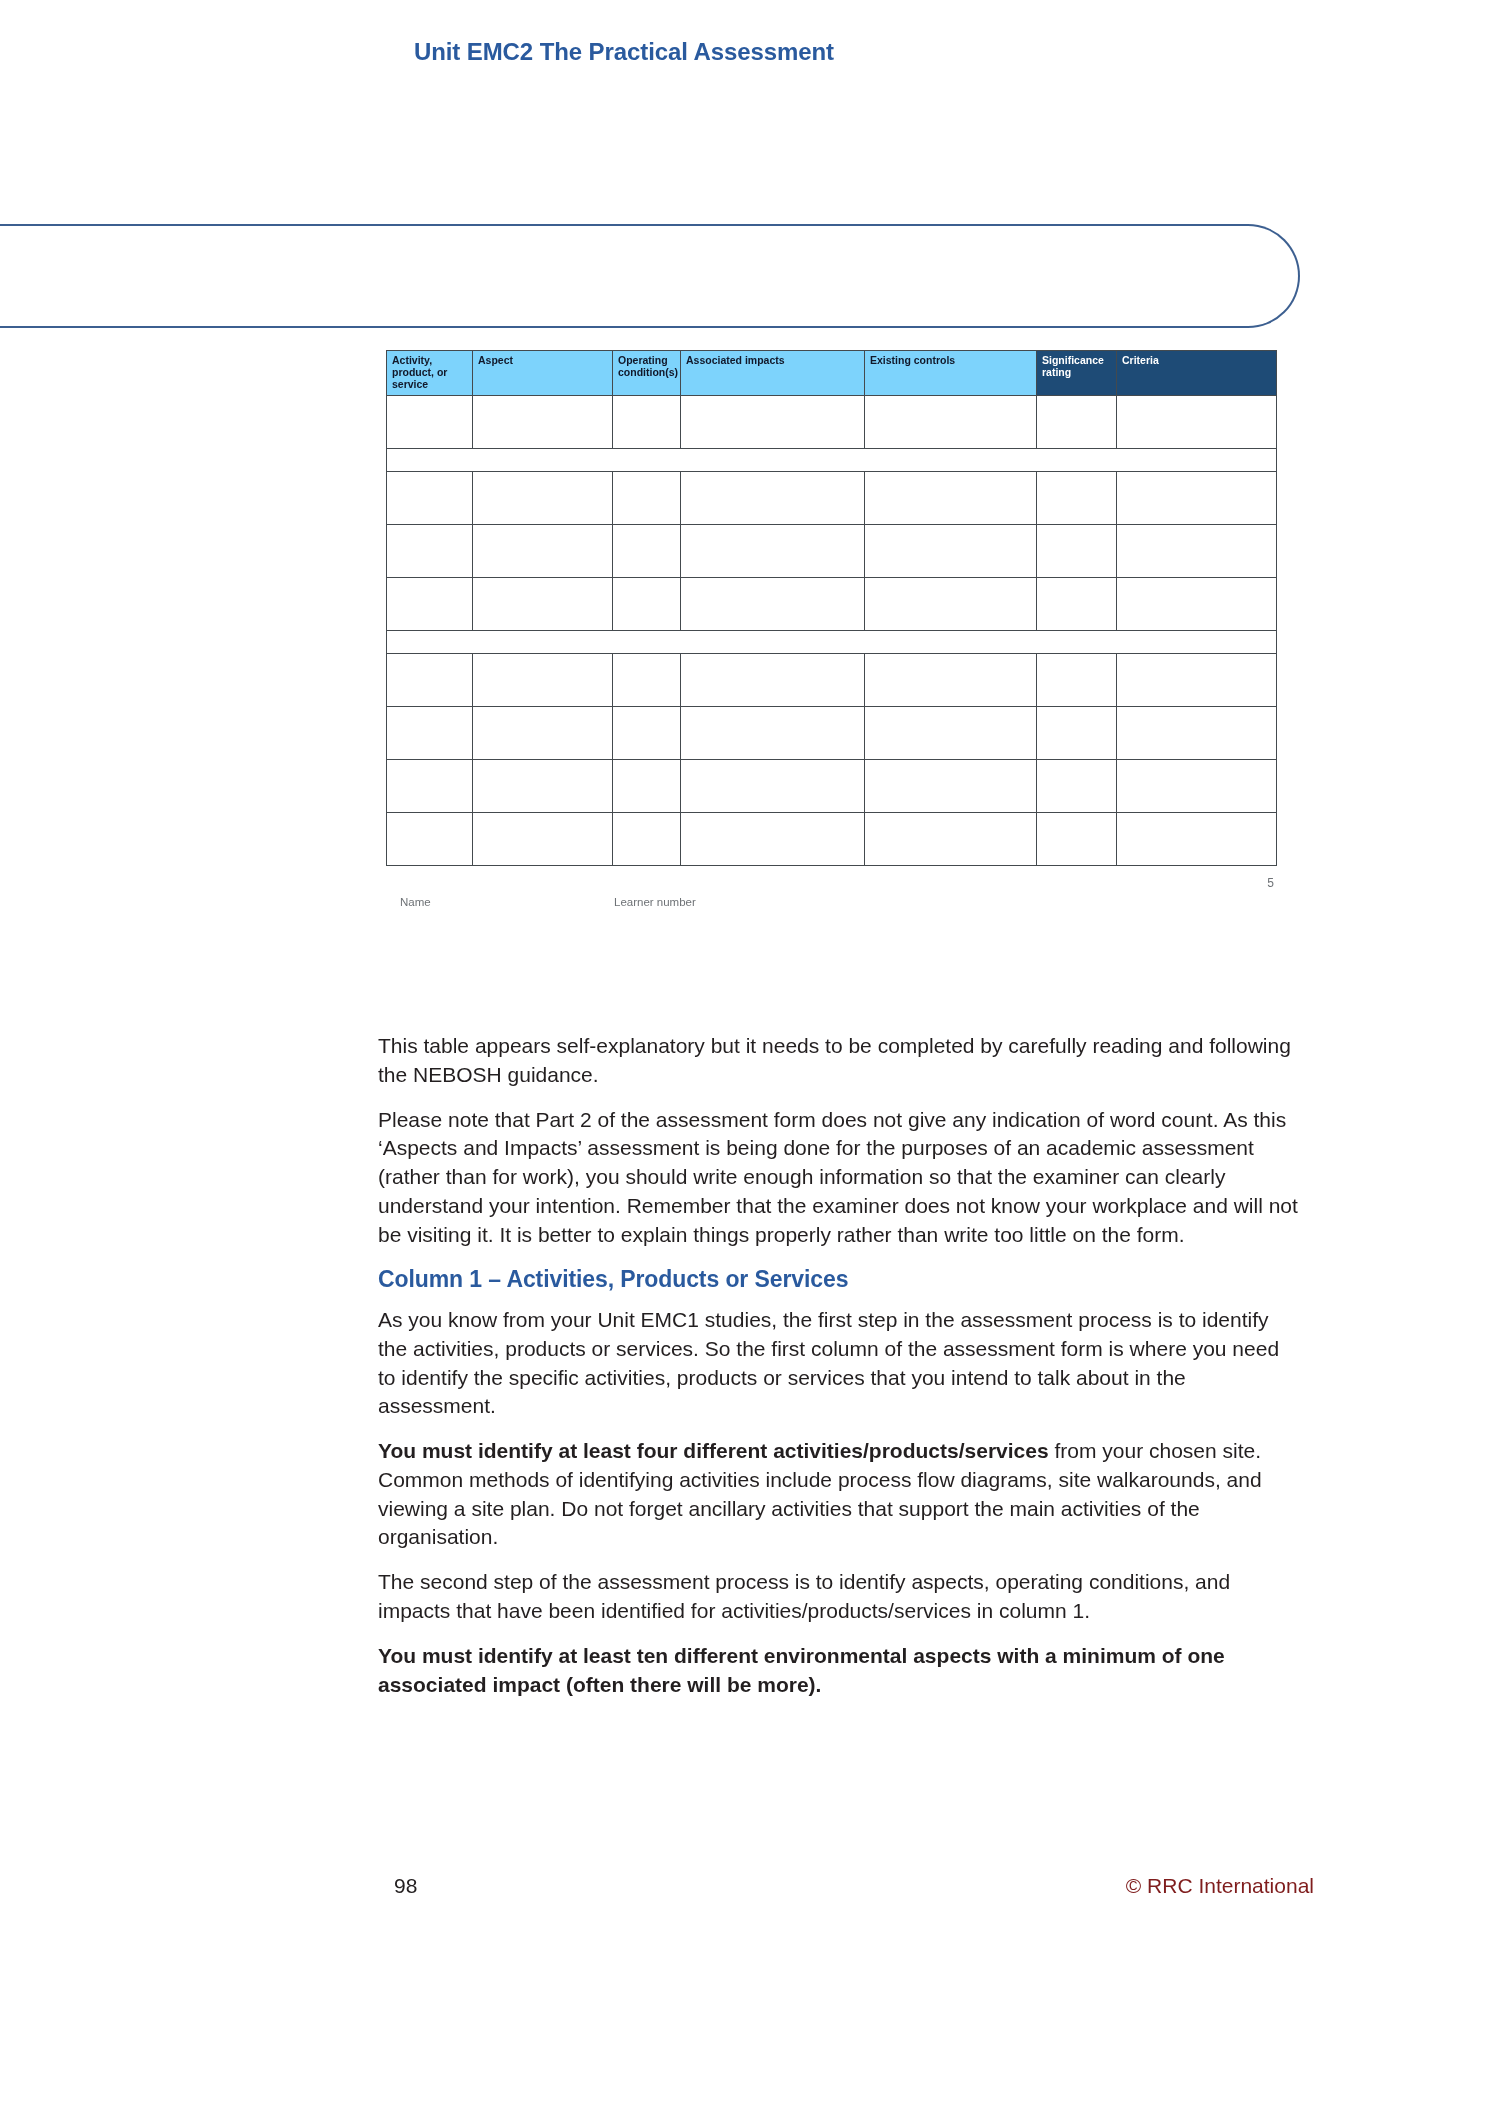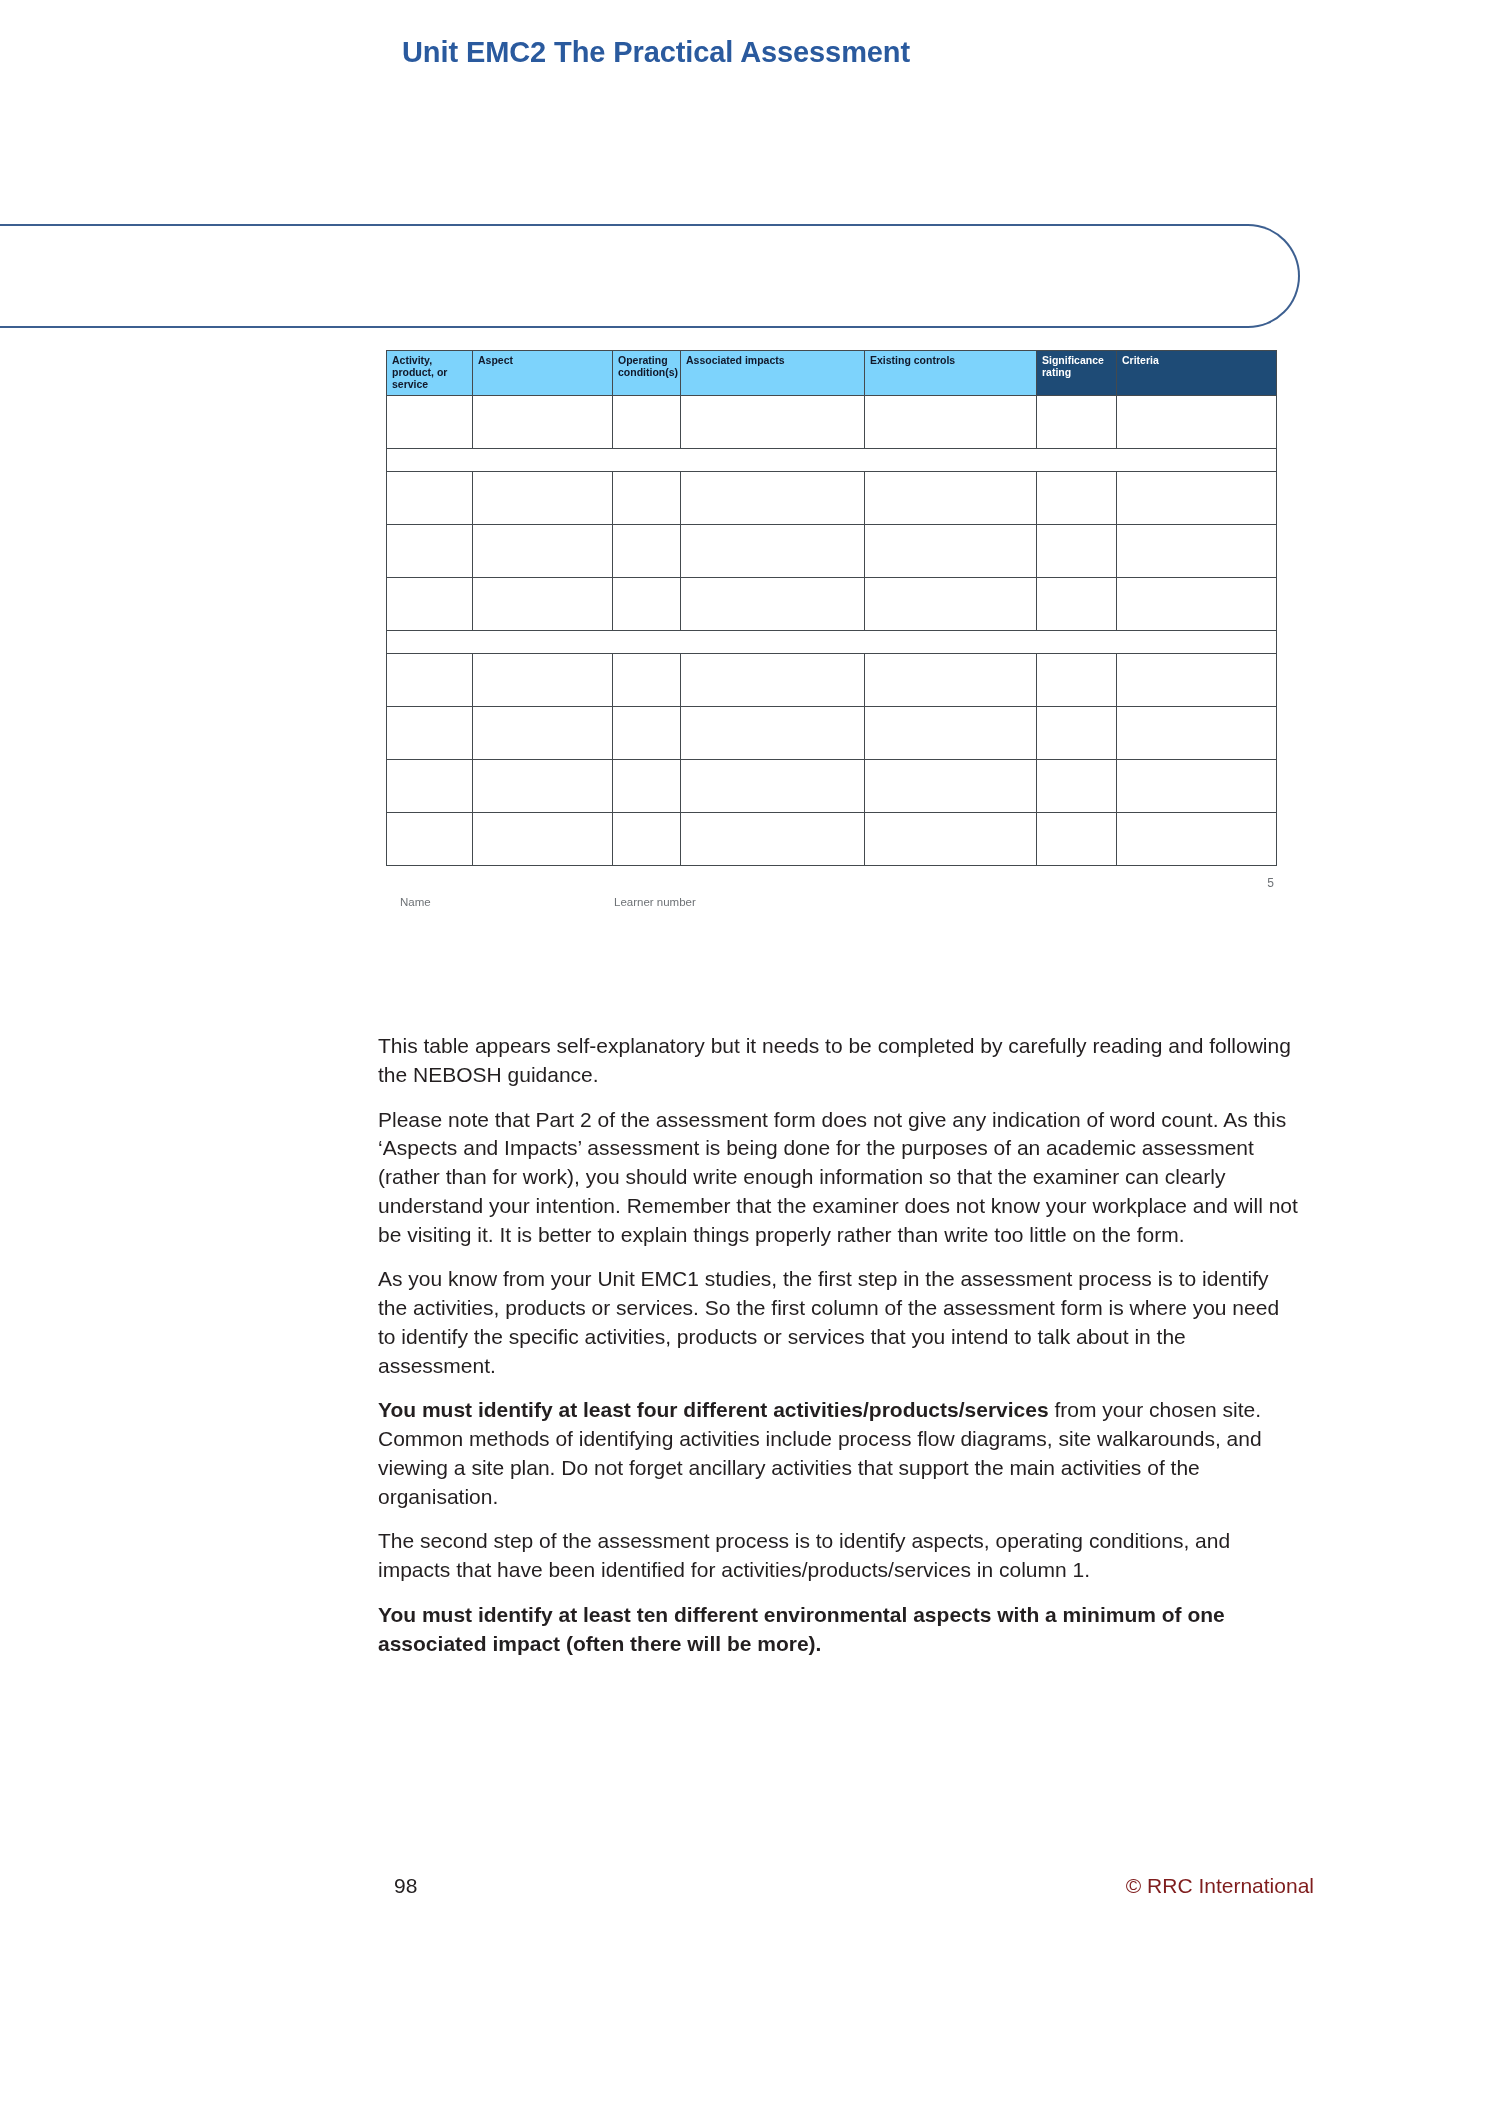--- a/index.html
+++ b/index.html
@@ -25,26 +25,26 @@
     height: 104px;
     box-sizing: border-box;
     border: 2px solid #3c5f90;
     border-left: none;
     border-top-right-radius: 52px;
     border-bottom-right-radius: 52px;
     background: #ffffff;
   }
   .header-title {
     position: absolute;
-    left: 402px;
+    left: 414px;
     top: 0;
     height: 104px;
     display: flex;
     align-items: center;
-    font-size: 29px;
+    font-size: 24px;
     font-weight: bold;
     color: #2a5a9e;
     letter-spacing: -0.1px;
     white-space: nowrap;
   }
 
   
   .form-block {
     position: absolute;
     left: 386px;
@@ -287,20 +287,21 @@
     <div class="form-learner">Learner number</div>
   </div>
 </div>
 
 <div class="content">
 
   <p>This table appears self-explanatory but it needs to be completed by carefully reading and following the NEBOSH guidance.</p>
 
   <p>Please note that Part 2 of the assessment form does not give any indication of word count. As this ‘Aspects and Impacts’ assessment is being done for the purposes of an academic assessment (rather than for work), you should write enough information so that the examiner can clearly understand your intention. Remember that the examiner does not know your workplace and will not be visiting it. It is better to explain things properly rather than write too little on the form.</p>
 
+  <h2>Column 1 – Activities, Products or Services</h2>
 
   <p>As you know from your Unit EMC1 studies, the first step in the assessment process is to identify the activities, products or services. So the first column of the assessment form is where you need to identify the specific activities, products or services that you intend to talk about in the assessment.</p>
 
   <p><b>You must identify at least four different activities/products/services</b><span> from your chosen site. Common methods of identifying activities include process flow diagrams, site walkarounds, and viewing a site plan. Do not forget ancillary activities that support the main activities of the organisation.</span></p>
 
 
   <p>The second step of the assessment process is to identify aspects, operating conditions, and impacts that have been identified for activities/products/services in column 1.</p>
 
   <p><b>You must identify at least ten different environmental aspects with a minimum of one associated impact (often there will be more).</b></p>
 

